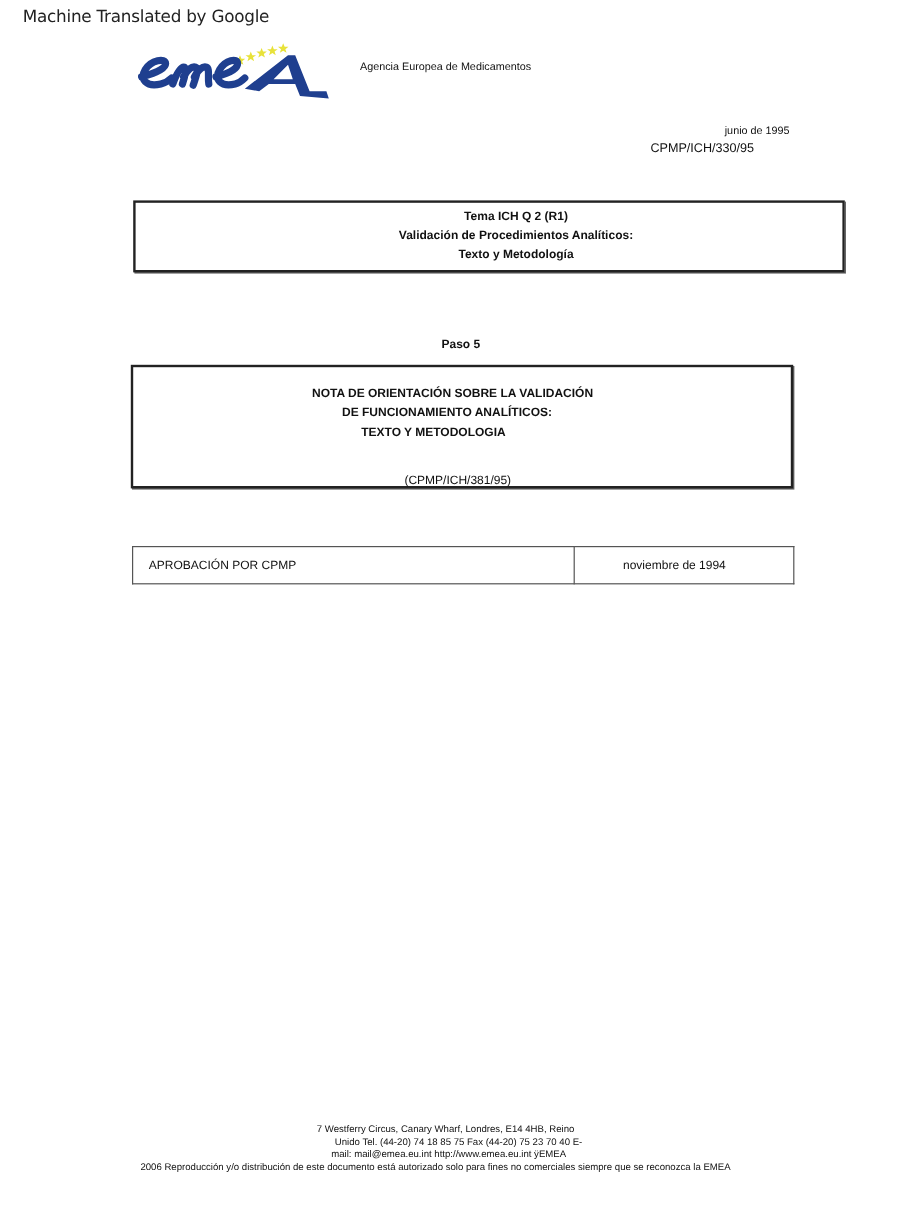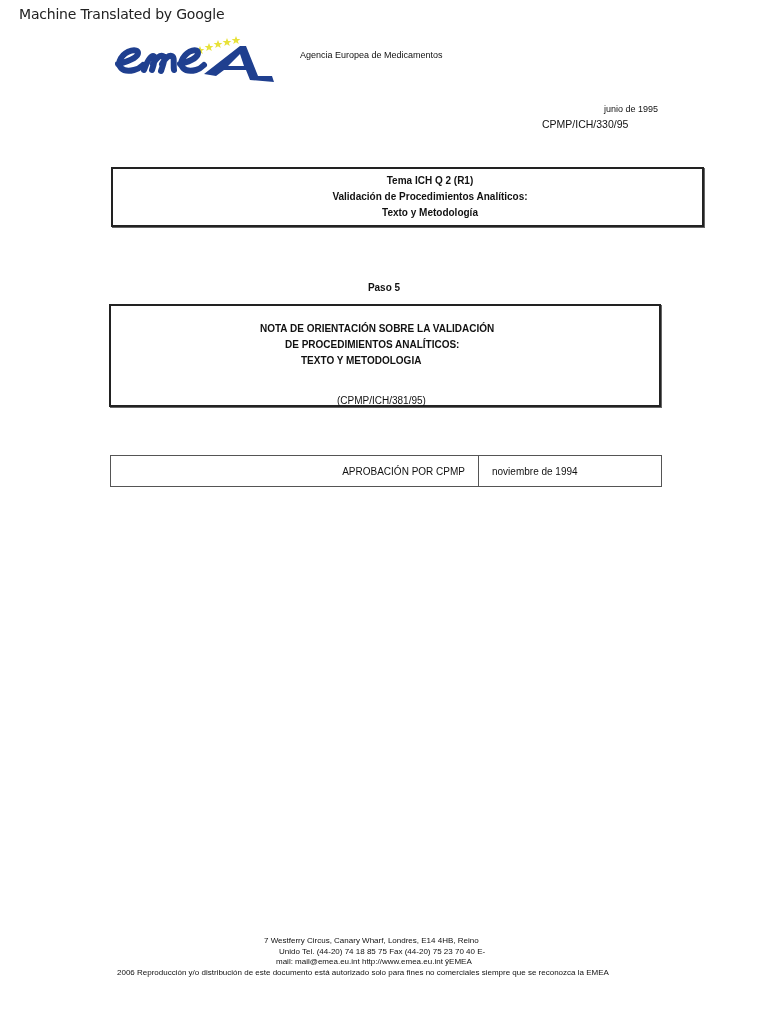--- a/index.html
+++ b/index.html
@@ -104,25 +104,24 @@
       top: 455px;
       width: 552px;
       border-collapse: collapse;
       font-size: 10px;
     }
     table.info td {
       border: 1px solid #555;
       height: 30px;
       padding: 0 13px;
       vertical-align: middle;
-      text-align: right;
     }
     table.info td.val {
       width: 140px;
-      text-align: left;
+      text-align: center;
       padding-right: 29px;
     }
     table.info tr:nth-child(2) td.val { font-size: 9px; }
     .footer {
       position: absolute;
       left: 0;
       width: 733px;
       top: 936px;
       font-size: 8px;
       line-height: 10.5px;
@@ -169,21 +168,21 @@
   <div>Validación de Procedimientos Analíticos:</div>
   <div>Texto y Metodología</div>
 </div>
 
 <div class="step">
   <span>Paso 5</span>
 </div>
 
 <div class="box2">
   <div class="l1">NOTA DE ORIENTACIÓN SOBRE LA VALIDACIÓN</div>
-  <div class="l2">DE PROCEDIMIENTOS ANALÍTICOS:</div>
+  <div class="l2">DE FUNCIONAMIENTO ANALÍTICOS:</div>
   <div class="l3">TEXTO Y METODOLOGIA</div>
   <div class="l4">(CPMP/ICH/381/95)</div>
 </div>
 
 <table class="info">
   <tbody>
       <tr>
     <td>APROBACIÓN POR CPMP</td>
     <td class="val">noviembre de 1994</td>
   </tr>

